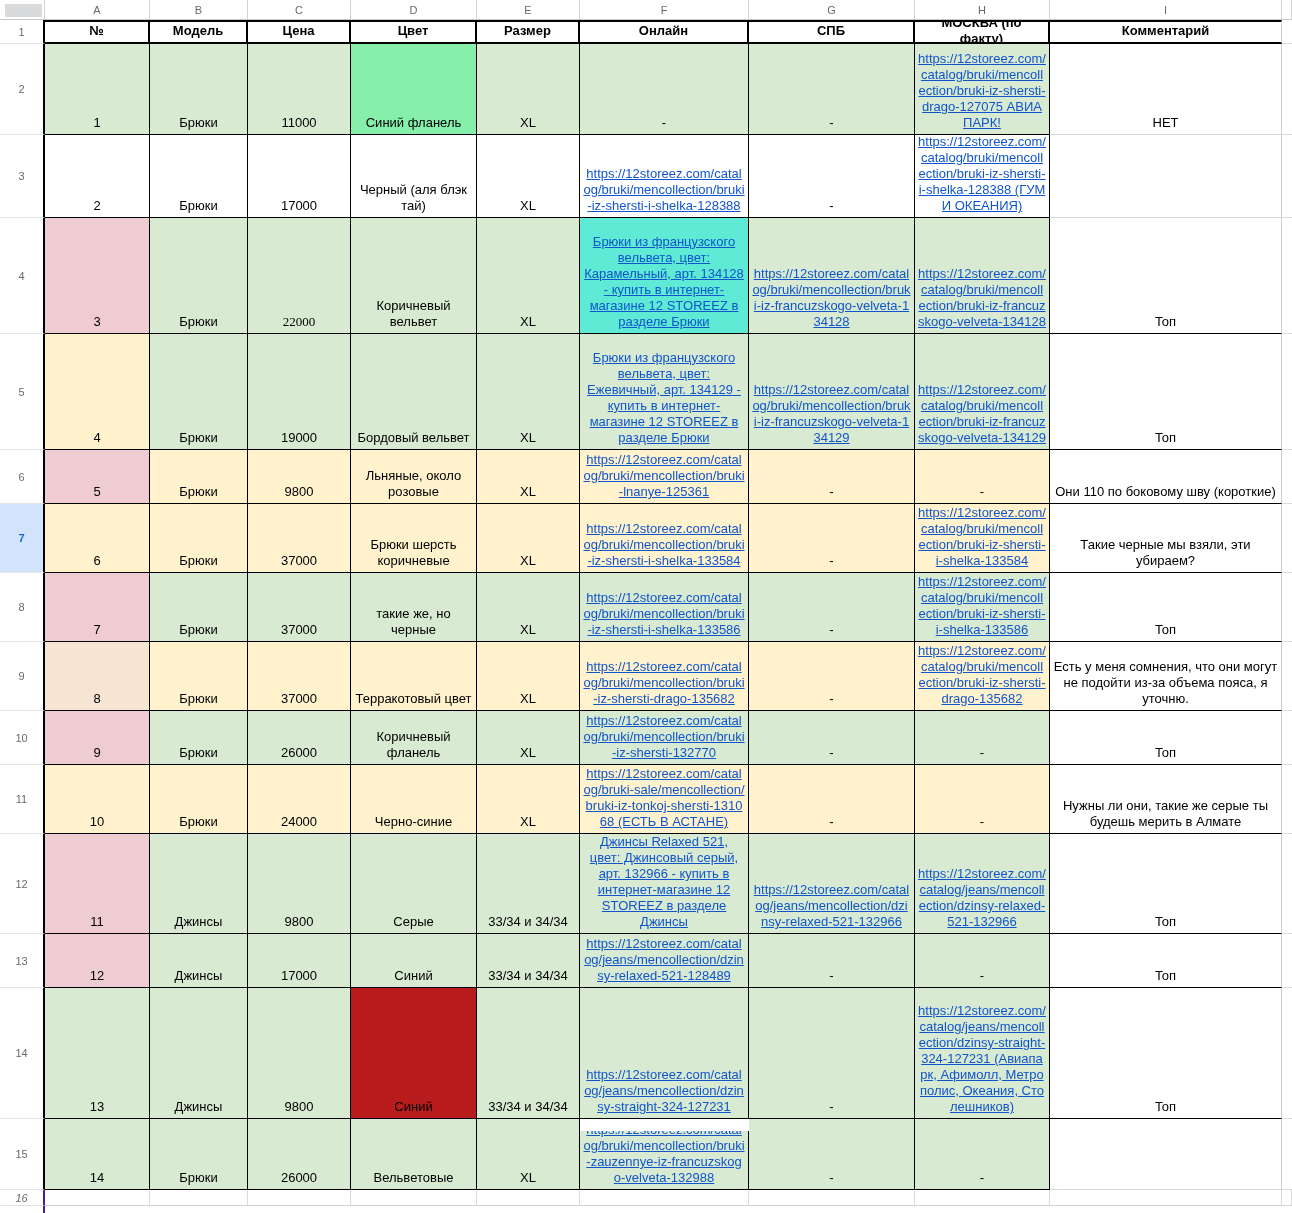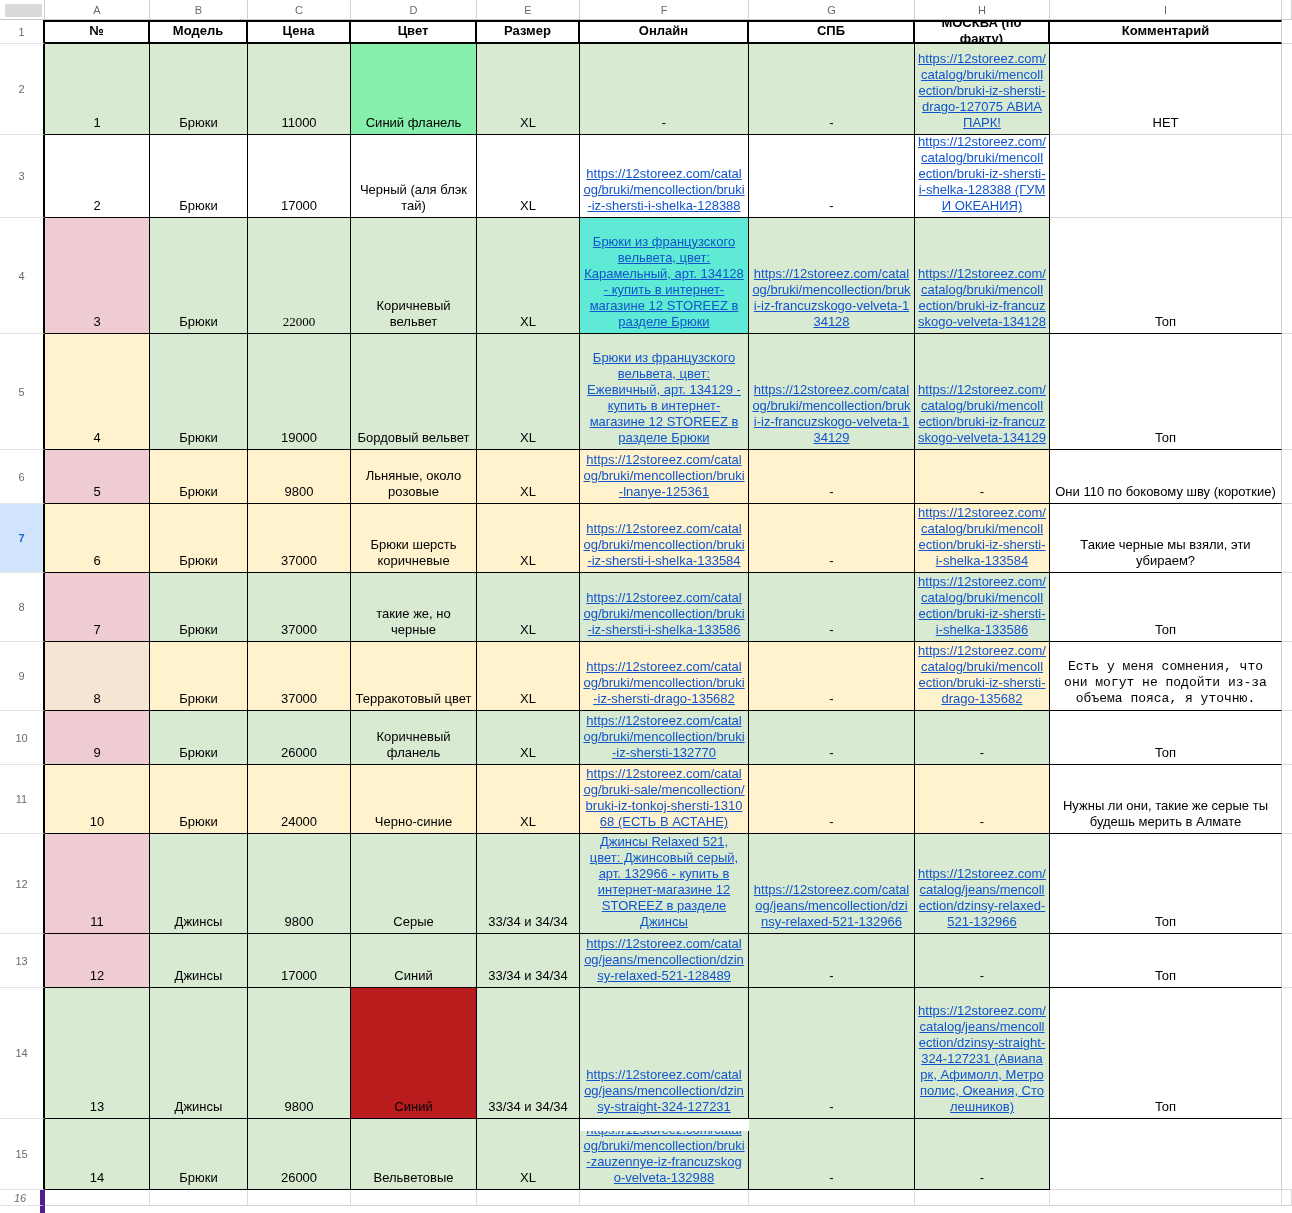--- a/index.html
+++ b/index.html
@@ -6,21 +6,21 @@
   body{width:1292px;height:1213px;overflow:hidden;font-family:"Liberation Sans",sans-serif;}
   #sheet{display:grid;width:1292px;height:1213px;background:#fff;}
   
   .ch{background:#fff;color:#666a6f;font-size:11px;display:flex;align-items:center;justify-content:center;
       border-right:1px solid #d0d3d6;border-bottom:1px solid #c7cacc;box-sizing:border-box;}
   .corner{position:relative;border-right:1px solid #d0d3d6;border-bottom:1px solid #c7cacc;box-sizing:border-box;background:#fff;}
   .corner .box{position:absolute;left:5px;top:4px;right:2px;bottom:2px;background:#d9dadb;border-radius:1px;}
   
   .rh{background:#fff;color:#666a6f;font-size:11px;display:flex;align-items:center;justify-content:center;
       border-right:2px solid #000;border-bottom:1px solid #e2e4e7;box-sizing:border-box;}
-  .rh.gray{border-right:5px solid #4c1d95;font-style:italic;}
+  .rh.gray{border-right:2px solid #4c1d95;font-style:italic;}
   .rh.sel{background:#d2e3fc;color:#1b66c9;font-weight:bold;}
   
   .cell{box-sizing:border-box;display:flex;flex-direction:column;justify-content:flex-end;align-items:center;
         text-align:center;font-size:13px;line-height:16px;color:#000;padding:0 3px 3px;overflow:hidden;
         border-right:1px solid #000;border-bottom:1px solid #000;overflow-wrap:break-word;}
   .hrow{border-top:2px solid #000;border-bottom:2px solid #000;border-right:2px solid #000;
         font-weight:bold;justify-content:center;padding-bottom:2px;}
   .grayR{border-right:1px solid #cdd0d3;}
   .brk{word-break:break-all;}
   .link{color:#1155cc;text-decoration:underline;cursor:pointer;}
@@ -168,21 +168,21 @@
     <div class="cell" style="background: rgb(255, 242, 204);">37000</div>
     <div class="cell" style="background: rgb(255, 242, 204);">Терракотовый цвет</div>
     <div class="cell" style="background: rgb(255, 242, 204);">XL</div>
     <div class="cell brk" style="background: rgb(255, 242, 204);">
       <div class="link">https://12storeez.com/catalog/bruki/mencollection/bruki-iz-shersti-drago-135682</div>
     </div>
     <div class="cell" style="background: rgb(255, 242, 204);">-</div>
     <div class="cell brk" style="background: rgb(255, 242, 204);">
       <div class="link">https://12storeez.com/catalog/bruki/mencollection/bruki-iz-shersti-drago-135682</div>
     </div>
-    <div class="cell grayR" style="background: rgb(255, 255, 255); font-family: Liberation Mono, monospace;">Есть у меня сомнения, что они могут не подойти из-за объема пояса, я уточню.</div>
+    <div class="cell grayR" style="background: rgb(255, 255, 255);">Есть у меня сомнения, что они могут не подойти из-за объема пояса, я уточню.</div>
     <div class="sliver"></div>
     <div class="rh">10</div>
     <div class="cell" style="background: rgb(238, 204, 210);">9</div>
     <div class="cell" style="background: rgb(217, 234, 211);">Брюки</div>
     <div class="cell" style="background: rgb(217, 234, 211);">26000</div>
     <div class="cell" style="background: rgb(217, 234, 211);">Коричневый фланель</div>
     <div class="cell" style="background: rgb(217, 234, 211);">XL</div>
     <div class="cell brk" style="background: rgb(217, 234, 211);">
       <div class="link">https://12storeez.com/catalog/bruki/mencollection/bruki-iz-shersti-132770</div>
     </div>

